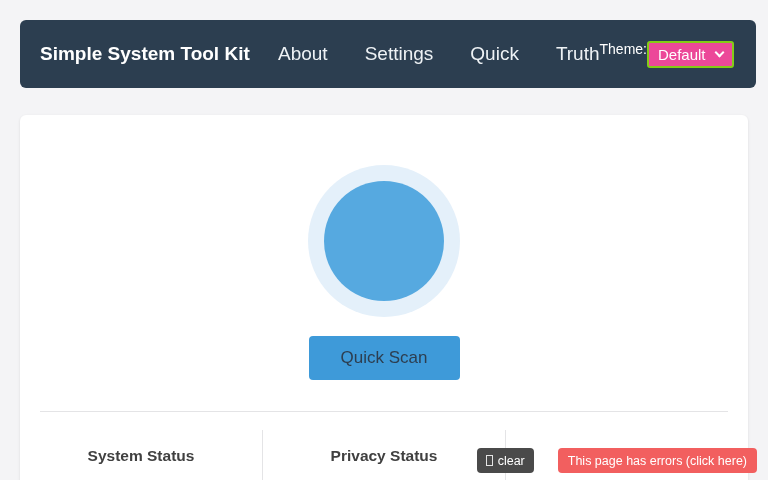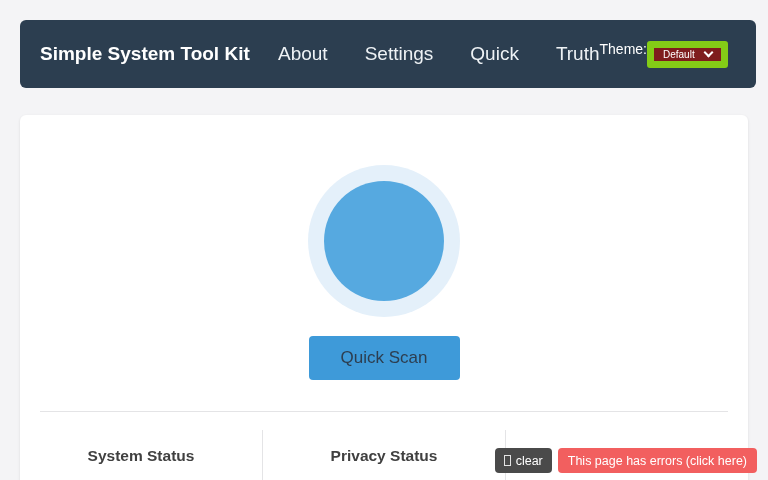--- a/index.html
+++ b/index.html
@@ -40,25 +40,25 @@
   }
   .nav-links a {
     color: #eef2f5;
     font-size: 19px;
     text-decoration: none;
     cursor: pointer;
   }
   .theme-control { flex: none; display: flex; flex-direction: row; }
   .theme-label { color: #ffffff; font-size: 14px; margin-bottom: 5px; }
   .theme-select {
-    background: #7f1d1d;
-    border: 7px solid #84cc16;
+    background: #ec4899;
+    border: 2px solid #84cc16;
     border-radius: 3px;
     color: #ffffff;
-    font-size: 10px;
+    font-size: 15px;
     height: 27px;
     padding: 0 9px;
     display: flex;
     align-items: center;
     cursor: pointer;
     min-width: 78px;
   }
   .chev {
     display: inline-block;
     width: 7px; height: 7px;
@@ -130,21 +130,21 @@
     font-weight: bold;
     color: #404040;
   }
 
   
   .overlay {
     position: absolute;
     right: 11px; bottom: 7px;
     display: flex;
     align-items: center;
-    gap: 6px;
+    gap: 24px;
   }
   .clear-btn {
     background: #4a4a4a;
     border: none;
     border-radius: 4px;
     color: #ffffff;
     font-family: "Liberation Sans", sans-serif;
     font-size: 12.5px;
     height: 25px;
     padding: 0 9px;

